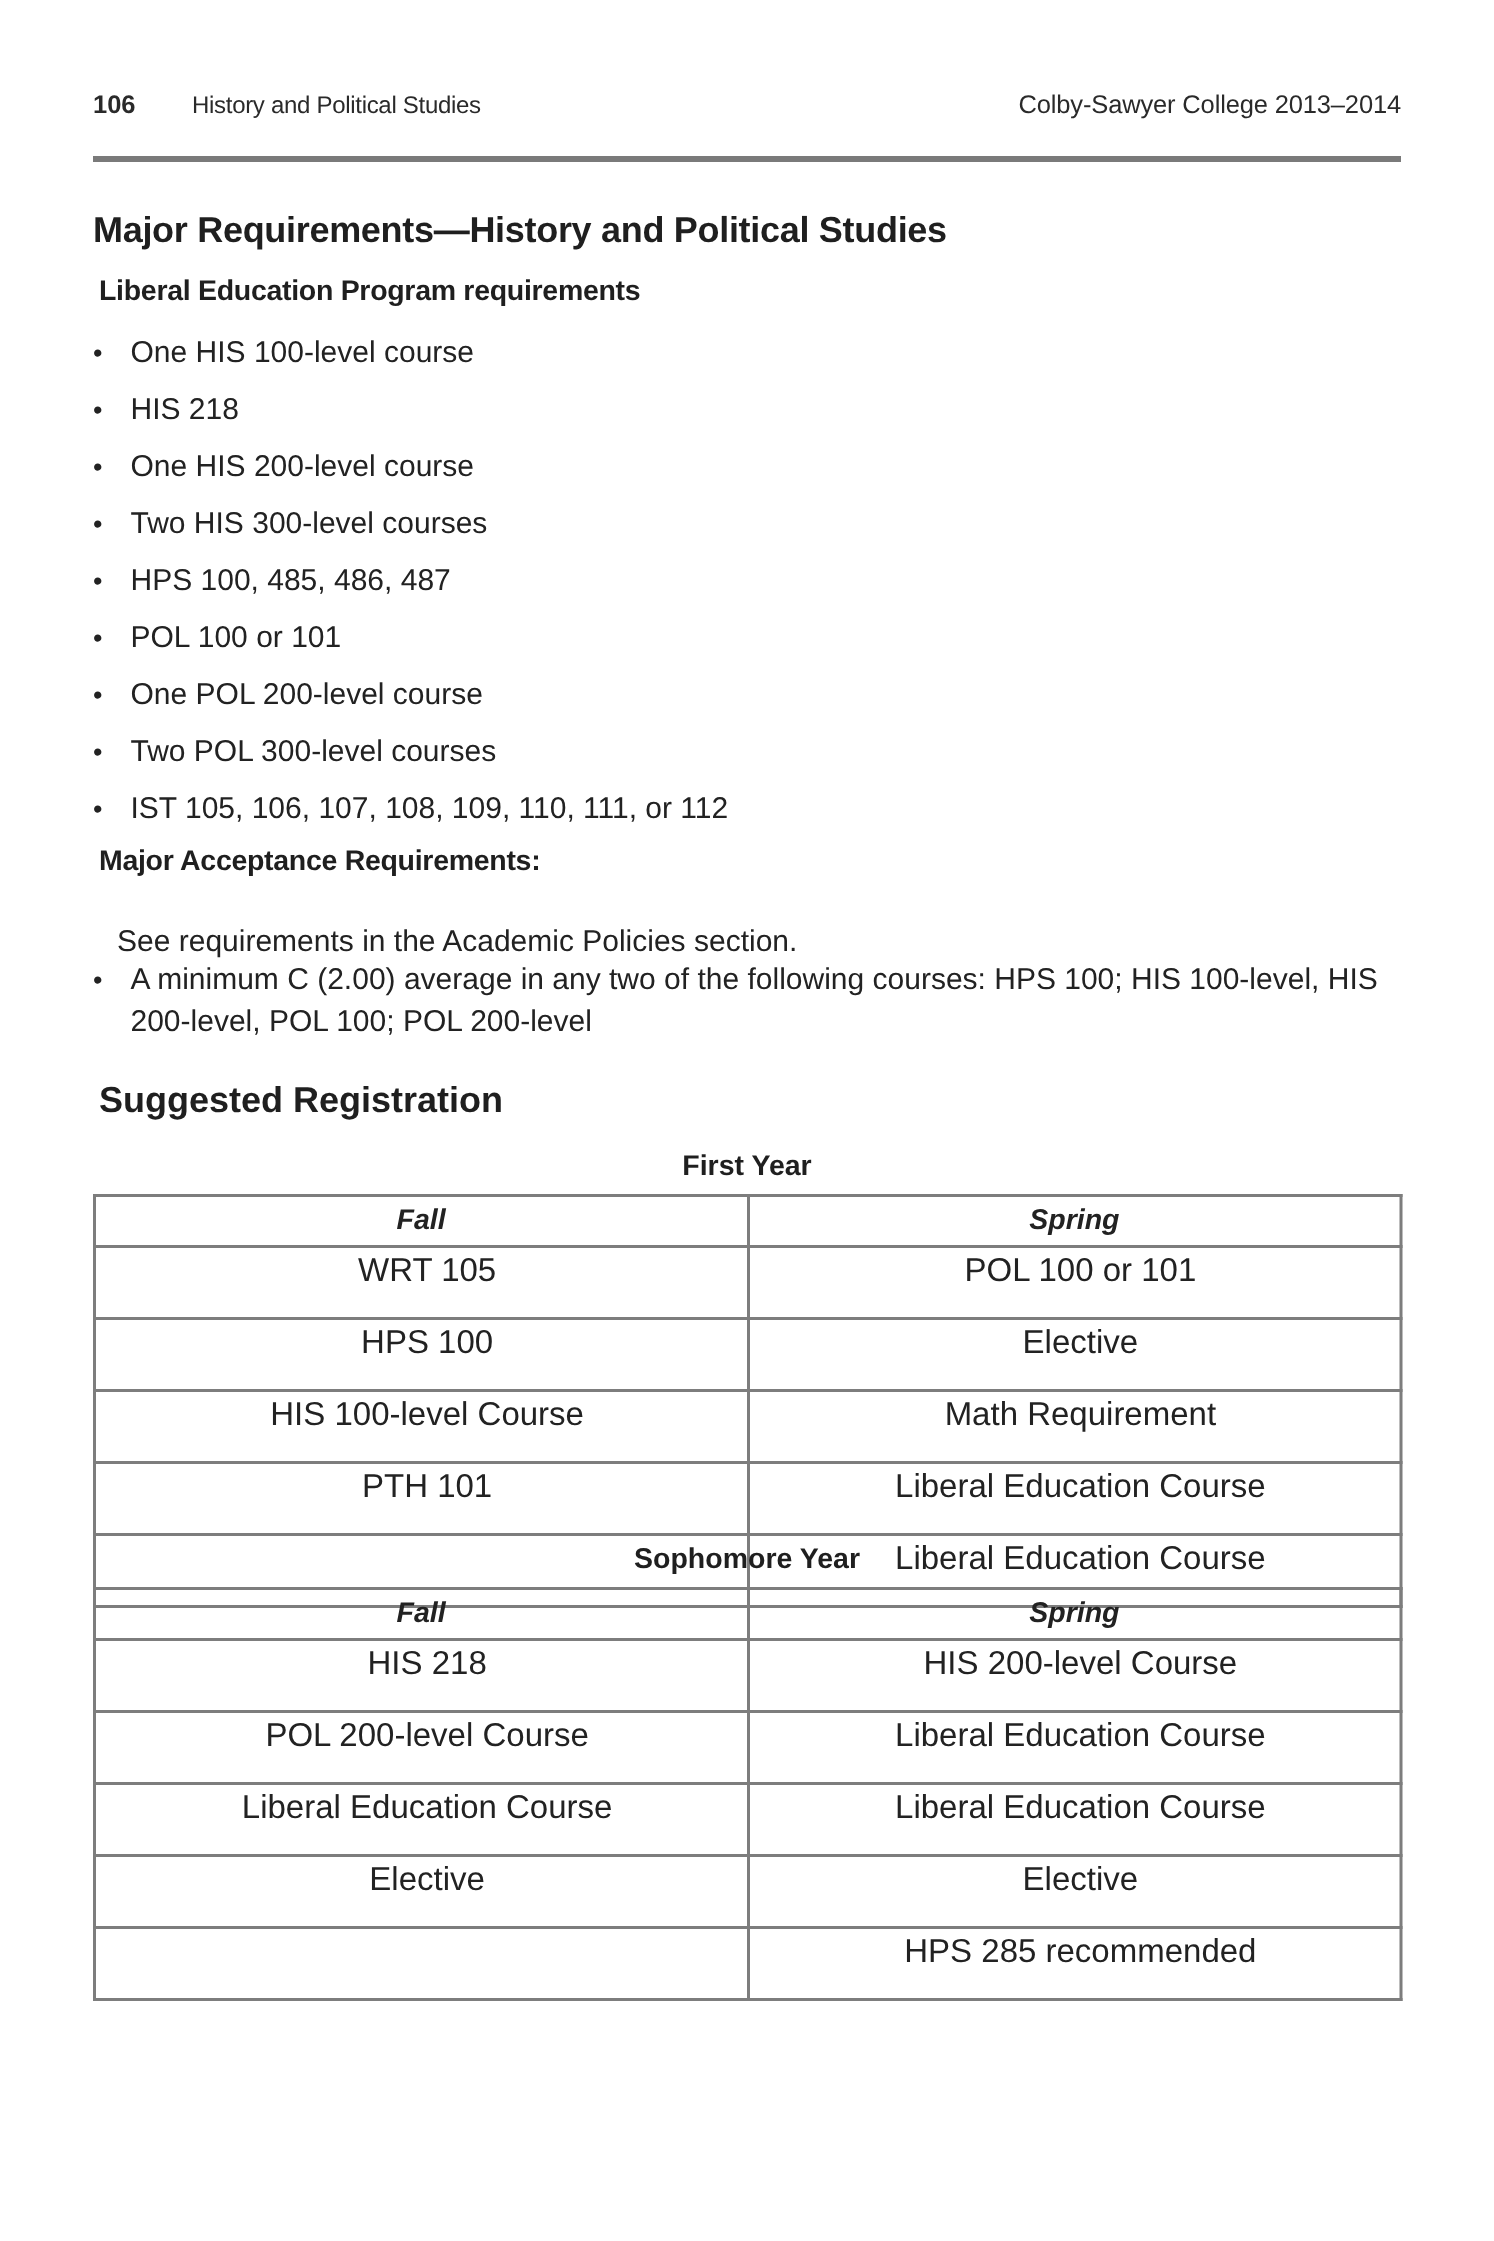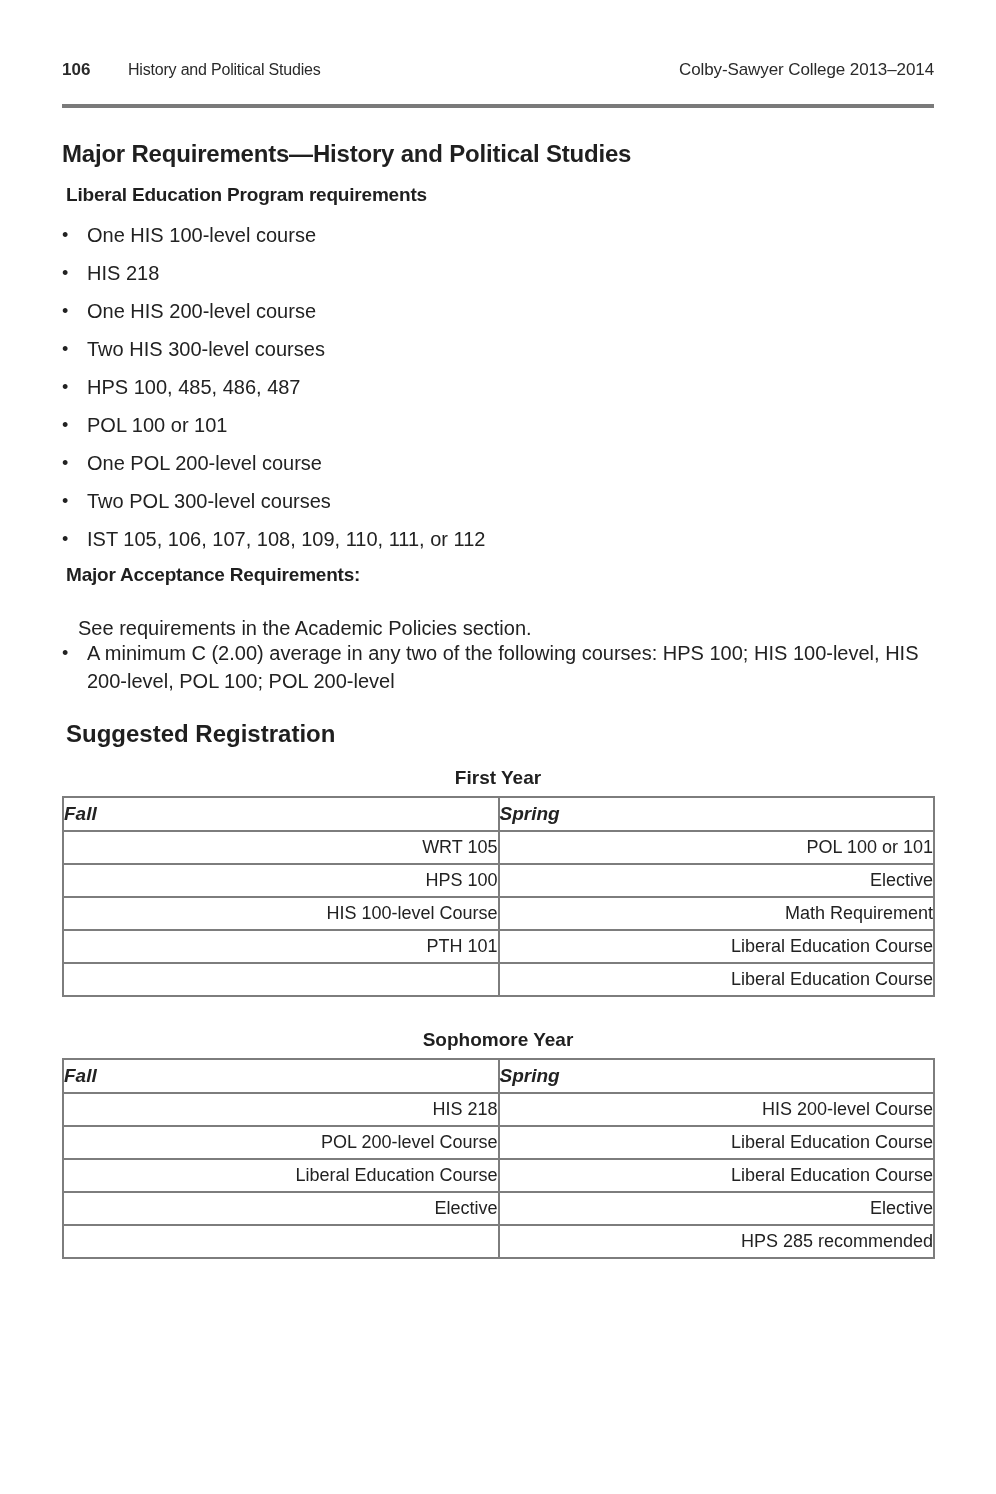--- a/index.html
+++ b/index.html
@@ -57,26 +57,26 @@
     position: absolute; left: 0; width: 872px; text-align: center;
     font-size: 19px; font-weight: bold; color: #1f1f1f;
   }
   table.plan {
     position: absolute; left: 0; width: 873px;
     border-collapse: collapse;
     border: 2px solid #7d7d7d;
   }
   table.plan th, table.plan td {
     border: 2px solid #7d7d7d;
-    height: 30px; padding: 0 0 1px 8px;
-    font-size: 18px; text-align: right; color: #222;
+    height: 30px; padding: 0 0 16px 8px;
+    font-size: 22px; text-align: center; color: #222;
     width: 50%;
   }
   table.plan th {
-    text-align: left; font-style: italic; font-weight: bold; font-size: 19px; padding: 0;
+    text-align: center; font-style: italic; font-weight: bold; font-size: 19px; padding: 0;
     height: 32px;
   }
   table.plan td { height: 30px; }
 </style>
 </head>
 <body>
 
 <div class="page">
 
   <div class="running-head">

